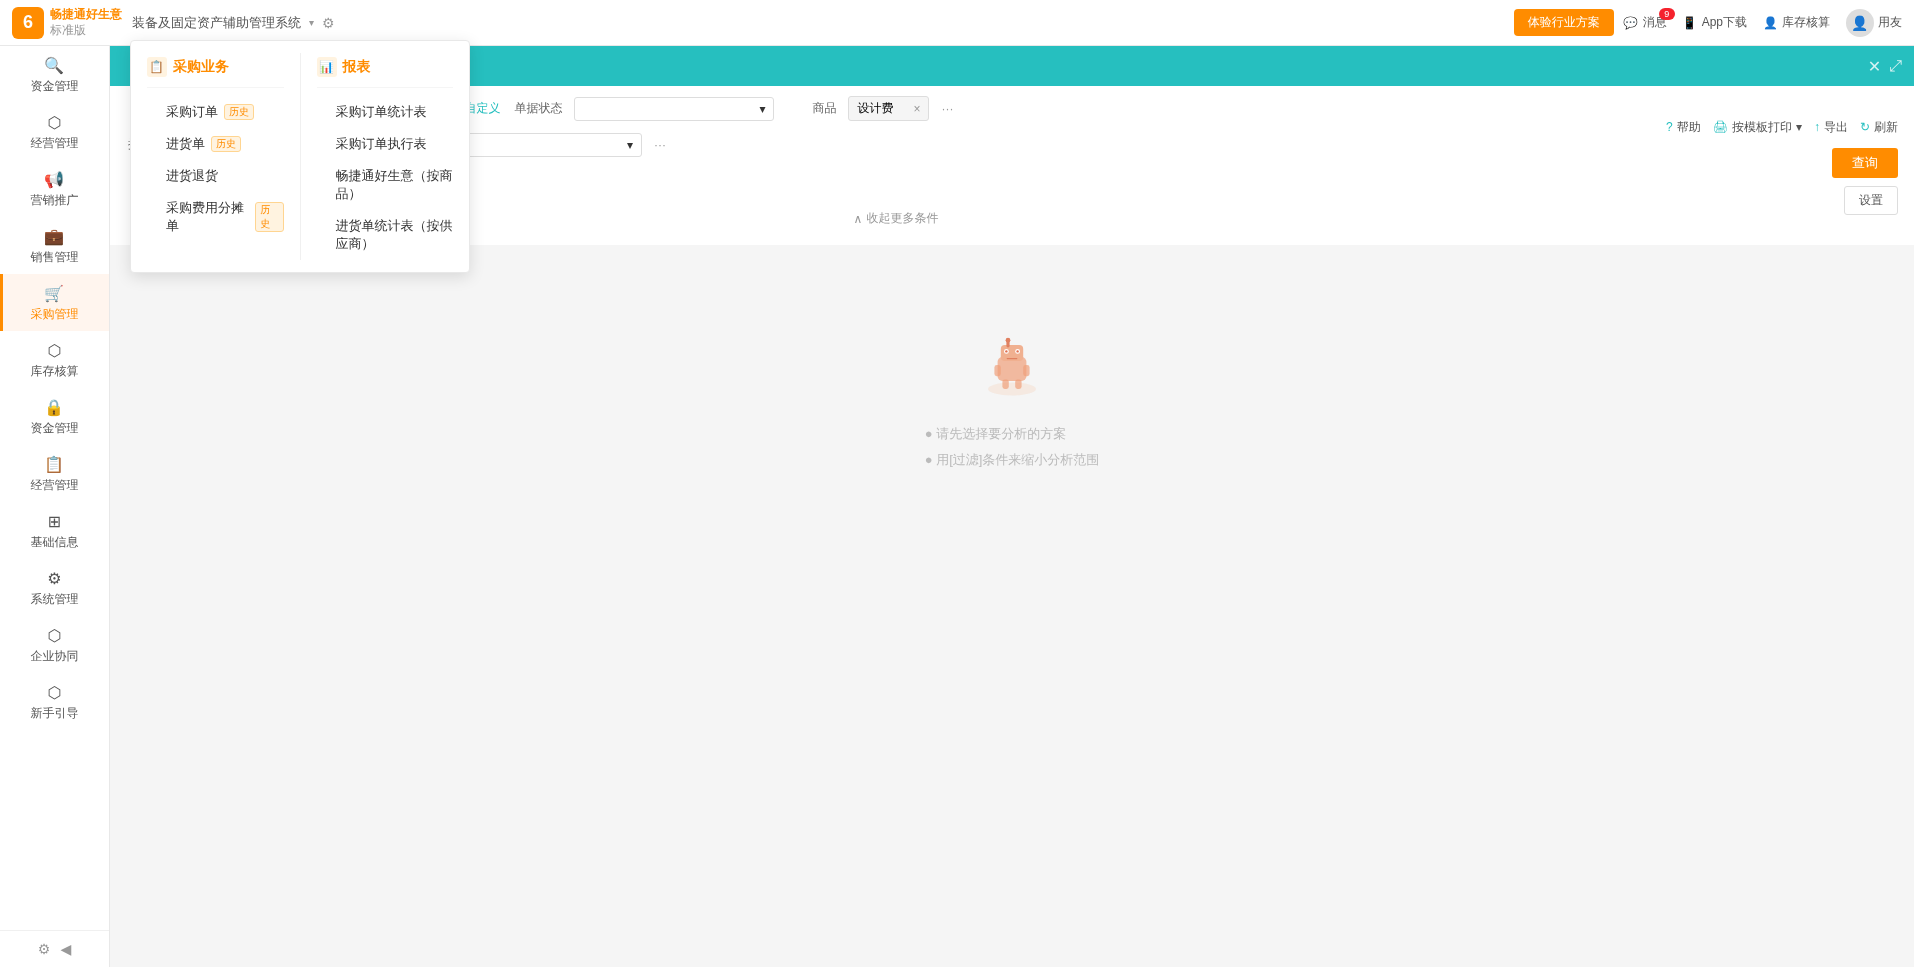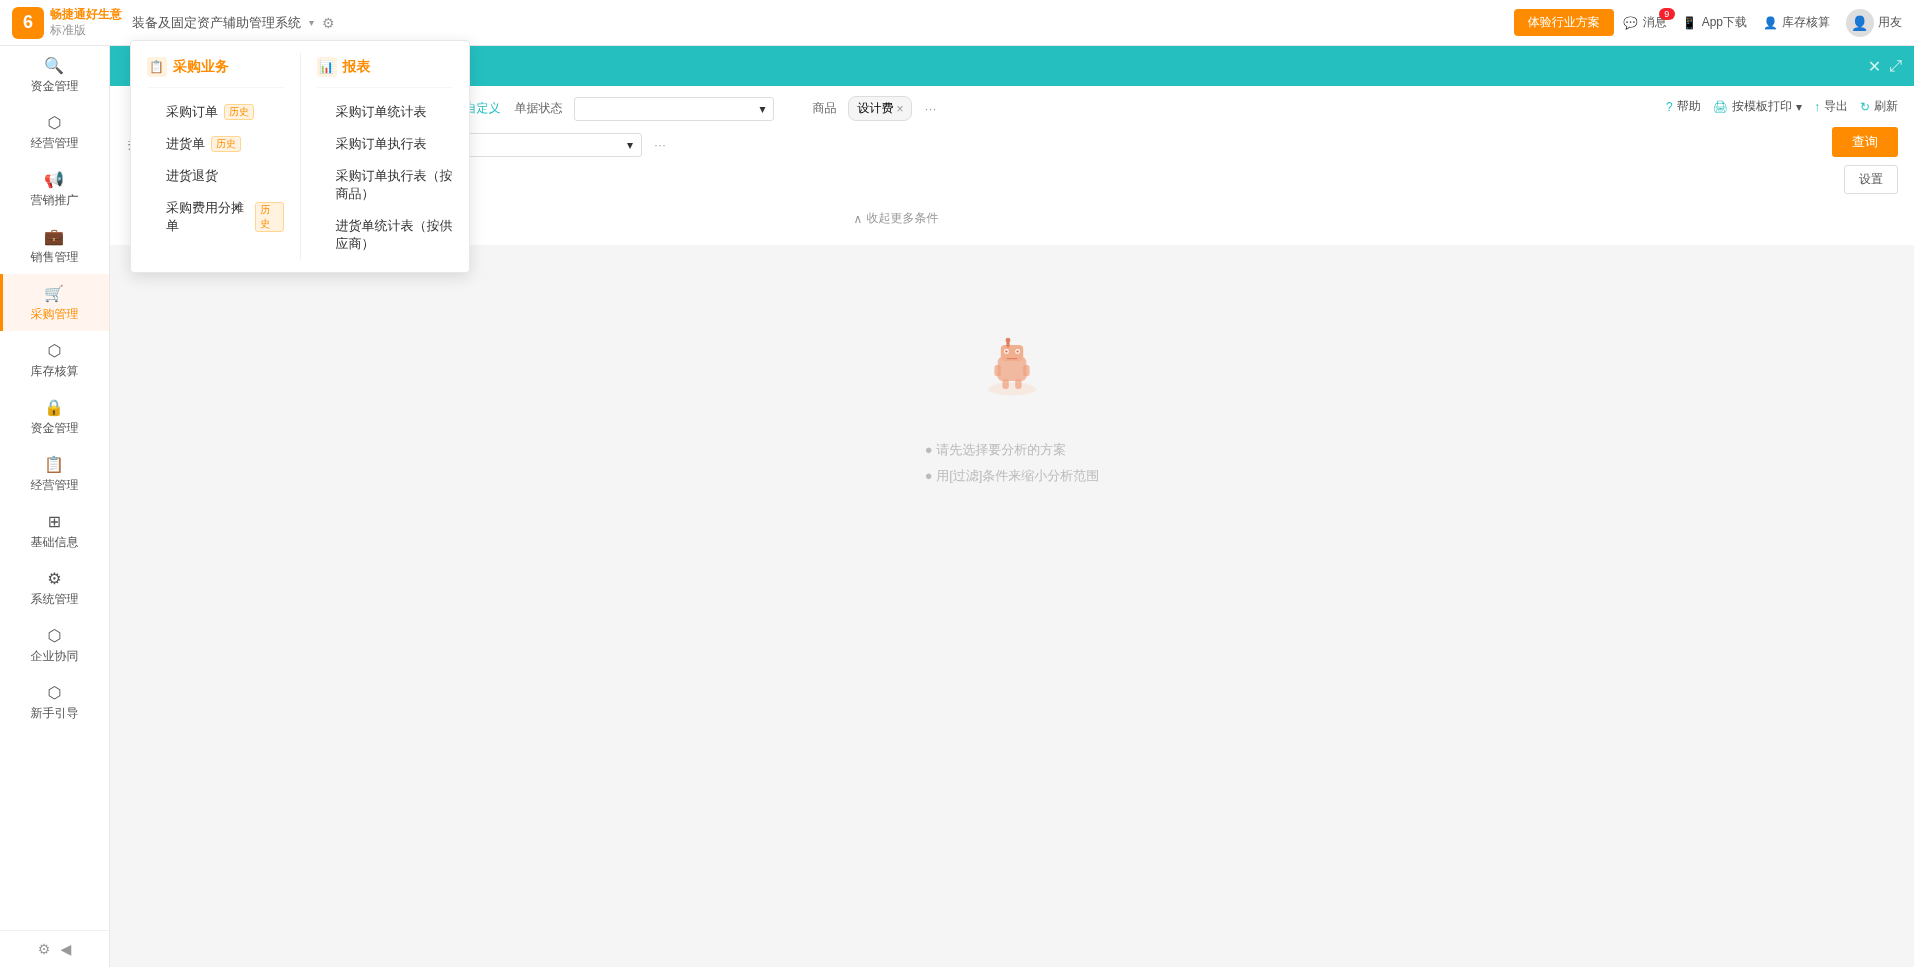--- a/index.html
+++ b/index.html
@@ -234,24 +234,24 @@
       min-width: 120px;
       display: flex;
       align-items: center;
       justify-content: space-between;
       background: white;
       cursor: pointer;
     }
     .filter-tag {
       display: flex;
       align-items: center;
-      gap: 3px;
+      gap: 20px;
       background: #f5f5f5;
       border: 1px solid #ddd;
-      border-radius: 8px;
+      border-radius: 3px;
       padding: 3px 8px;
       font-size: 12px;
     }
     .filter-tag .tag-close { color: #999; cursor: pointer; }
     .filter-ellipsis { color: #999; font-size: 12px; cursor: pointer; }
     .date-quick-btns { display: flex; align-items: center; gap: 6px; }
     .date-quick-btn { color: #26bfbf; font-size: 12px; cursor: pointer; }
     .date-quick-sep { color: #999; font-size: 11px; }
     .toolbar-btn {
       display: flex;
@@ -295,21 +295,20 @@
     }
 
     
     .empty-state {
       display: flex;
       flex-direction: column;
       align-items: center;
       justify-content: flex-start;
       padding: 80px 20px;
       color: #999;
-      gap: 16px;
     }
     .empty-icon {
       width: 80px; height: 80px;
       margin-bottom: 16px;
     }
     .empty-tips { font-size: 13px; color: #bbb; line-height: 2; }
 
     
     .dropdown-menu {
       position: absolute;
@@ -369,21 +368,21 @@
       color: #ff8c00;
       border: 1px solid #ffd591;
       border-radius: 3px;
       font-size: 10px;
       padding: 0 4px;
     }
 
     
     .filter-toolbar {
       display: flex;
-      align-items: flex-start;
+      align-items: center;
       padding: 10px 16px;
       background: white;
       gap: 0;
     }
     .filter-main { flex: 1; }
     .filter-action-col {
       display: flex;
       flex-direction: column;
       align-items: flex-end;
       gap: 4px;
@@ -659,21 +658,21 @@
             <div class="dropdown-header-icon">📊</div>
             <span>报表</span>
           </div>
           <div class="dropdown-item">
             <span>采购订单统计表</span>
           </div>
           <div class="dropdown-item">
             <span>采购订单执行表</span>
           </div>
           <div class="dropdown-item">
-            <span>采购订单执行表（按商品）</span>
+            <span>畅捷通好生意（按商品）</span>
           </div>
           <div class="dropdown-item">
             <span>进货单统计表（按供应商）</span>
           </div>
         </div>
       </div>
     </div>
 
   </div>
 </div>

